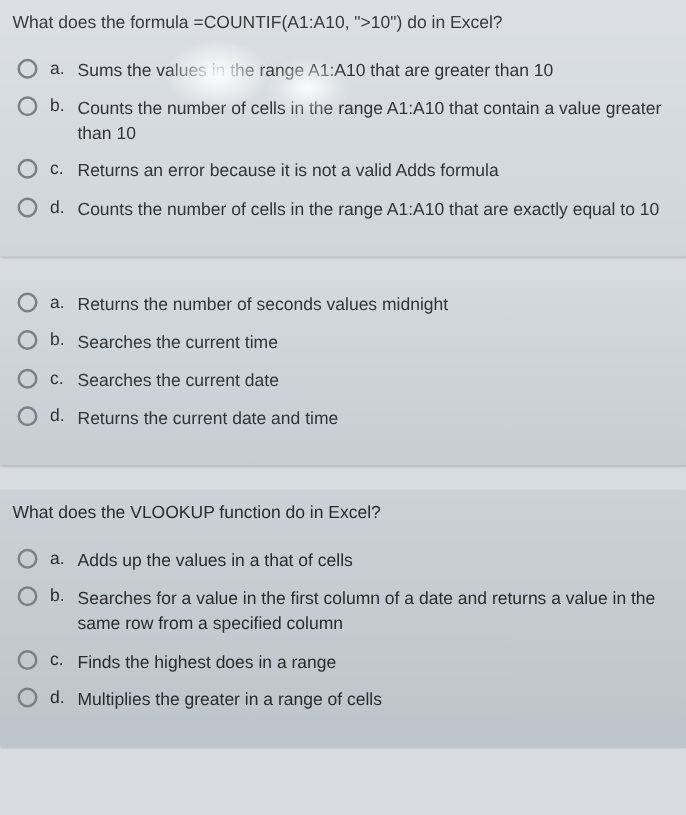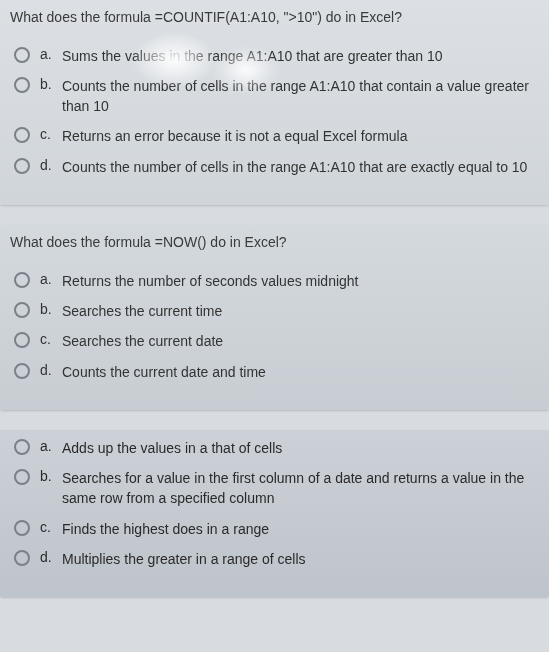--- a/index.html
+++ b/index.html
@@ -81,54 +81,54 @@
     <div class="opt-text">Sums the values in the range A1:A10 that are greater than 10</div>
   </div>
   <div class="option-row">
     <div class="radio"></div>
     <div class="letter">b.</div>
     <div class="opt-text">Counts the number of cells in the range A1:A10 that contain a value greater than 10</div>
   </div>
   <div class="option-row">
     <div class="radio"></div>
     <div class="letter">c.</div>
-    <div class="opt-text">Returns an error because it is not a equal Excel formula</div>
+    <div class="opt-text">Returns an error because it is not a valid Adds formula</div>
   </div>
   <div class="option-row">
     <div class="radio"></div>
     <div class="letter">d.</div>
     <div class="opt-text">Counts the number of cells in the range A1:A10 that are exactly equal to 10</div>
   </div>
 </div>
 
 <div class="card card2">
-  <div class="question">What does the formula =NOW() do in Excel?</div>
   <div class="option-row">
     <div class="radio"></div>
     <div class="letter">a.</div>
     <div class="opt-text">Returns the number of seconds values midnight</div>
   </div>
   <div class="option-row">
     <div class="radio"></div>
     <div class="letter">b.</div>
     <div class="opt-text">Searches the current time</div>
   </div>
   <div class="option-row">
     <div class="radio"></div>
     <div class="letter">c.</div>
     <div class="opt-text">Searches the current date</div>
   </div>
   <div class="option-row">
     <div class="radio"></div>
     <div class="letter">d.</div>
-    <div class="opt-text">Counts the current date and time</div>
+    <div class="opt-text">Returns the current date and time</div>
   </div>
 </div>
 
 <div class="card card3">
+  <div class="question">What does the VLOOKUP function do in Excel?</div>
   <div class="option-row">
     <div class="radio"></div>
     <div class="letter">a.</div>
     <div class="opt-text">Adds up the values in a that of cells</div>
   </div>
   <div class="option-row">
     <div class="radio"></div>
     <div class="letter">b.</div>
     <div class="opt-text">Searches for a value in the first column of a date and returns a value in the same row from a specified column</div>
   </div>

